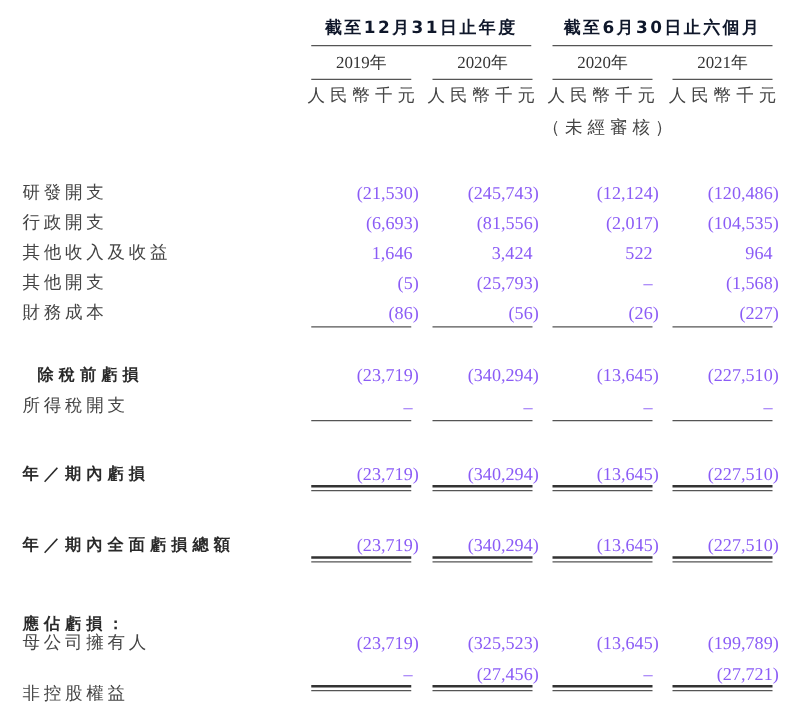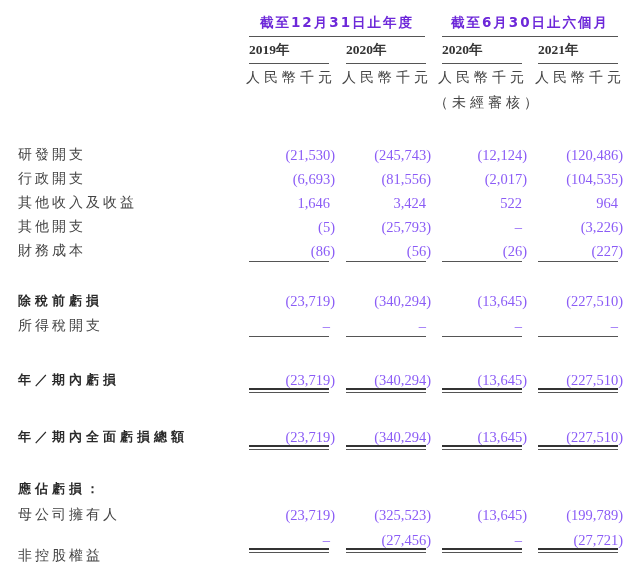--- a/index.html
+++ b/index.html
@@ -1,23 +1,23 @@
 <!DOCTYPE html>
 <html><head>
 <meta charset="utf-8">
 <style>
   html, body { margin:0; padding:0; background:#ffffff; }
   body { width:641px; height:570px; position:relative; overflow:hidden;
          font-family: "Liberation Serif", "DejaVu Serif", serif; color:#3a3a3a; }
   .abs { position:absolute; white-space:nowrap; }
   .label { left:18px; font-size:14px; letter-spacing:3px; color:#444; line-height:18px; }
   .label.bold { font-weight:bold; color:#2a2a2a; font-family:"DejaVu Sans","Liberation Sans",sans-serif; font-size:13px; letter-spacing:4px;}
-  .hdr-group { font-size:13.5px; font-weight:bold; color:#6d28d9; text-align:center; line-height:18px;
+  .hdr-group { font-size:13.5px; font-weight:bold; color:#0f172a; text-align:center; line-height:18px;
                font-family:"DejaVu Sans","Liberation Sans",sans-serif; letter-spacing:2px; }
-  .hdr-year { font-size:13.5px; font-weight:bold; color:#333; text-align:left; line-height:18px; }
+  .hdr-year { font-size:13.5px; font-weight:normal; color:#333; text-align:center; line-height:18px; }
   .hdr-unit { font-size:14px; color:#444; text-align:center; line-height:18px; letter-spacing:4px; }
   .num { font-size:14.5px; color:#8b5cf6; text-align:right; line-height:18px; }
   .line { position:absolute; background:#555; height:1px; }
   .dline { position:absolute; height:5px; border-top:2px solid #333; border-bottom:1px solid #555; box-sizing:border-box; }
 </style>
 </head>
 <body>
 
 <div class="abs hdr-group" style="left:249px; width:176px; top:13px;">截至12月31日止年度</div>
 <div class="line" style="left:249px; width:176px; top:36px;"></div>
@@ -37,25 +37,25 @@
 <div class="abs hdr-unit" style="left:342px; width:90px; top:69px;">人民幣千元</div>
 <div class="abs hdr-unit" style="left:438px; width:90px; top:69px;">人民幣千元</div>
 <div class="abs hdr-unit" style="left:535px; width:90px; top:69px;">人民幣千元</div>
 <div class="abs hdr-unit" style="left:434px; width:96px; top:94px;">（未經審核）</div>
 
 <div class="abs label" style="top:146px;">研發開支</div>
 <div class="abs label" style="top:170px;">行政開支</div>
 <div class="abs label" style="top:194px;">其他收入及收益</div>
 <div class="abs label" style="top:218px;">其他開支</div>
 <div class="abs label" style="top:242px;">財務成本</div>
-<div class="abs label bold" style="top:292px;">除稅前虧損</div>
+<div class="abs label bold" style="top:292px;margin-left:12px;">除稅前虧損</div>
 <div class="abs label" style="top:317px;">所得稅開支</div>
 <div class="abs label bold" style="top:371px;">年／期內虧損</div>
 <div class="abs label bold" style="top:428px;">年／期內全面虧損總額</div>
-<div class="abs label bold" style="top:480px;">應佔虧損：</div>
+<div class="abs label bold" style="top:491px;">應佔虧損：</div>
 <div class="abs label" style="top:506px;">母公司擁有人</div>
 <div class="abs label" style="top:531px;margin-top:16px;">非控股權益</div>
 
 <div class="abs num" style="left:235px; width:100px; top:146px;">(21,530)</div>
 <div class="abs num" style="left:331px; width:100px; top:146px;">(245,743)</div>
 <div class="abs num" style="left:427px; width:100px; top:146px;">(12,124)</div>
 <div class="abs num" style="left:523px; width:100px; top:146px;">(120,486)</div>
 
 <div class="abs num" style="left:235px; width:100px; top:170px;">(6,693)</div>
 <div class="abs num" style="left:331px; width:100px; top:170px;">(81,556)</div>
@@ -63,21 +63,21 @@
 <div class="abs num" style="left:523px; width:100px; top:170px;">(104,535)</div>
 
 <div class="abs num" style="left:230px; width:100px; top:194px;">1,646</div>
 <div class="abs num" style="left:326px; width:100px; top:194px;">3,424</div>
 <div class="abs num" style="left:422px; width:100px; top:194px;">522</div>
 <div class="abs num" style="left:518px; width:100px; top:194px;">964</div>
 
 <div class="abs num" style="left:235px; width:100px; top:218px;">(5)</div>
 <div class="abs num" style="left:331px; width:100px; top:218px;">(25,793)</div>
 <div class="abs num" style="left:422px; width:100px; top:218px;">–</div>
-<div class="abs num" style="left:523px; width:100px; top:218px;">(3,226)</div>
+<div class="abs num" style="left:523px; width:100px; top:218px;">(1,568)</div>
 
 <div class="abs num" style="left:235px; width:100px; top:242px;">(86)</div>
 <div class="abs num" style="left:331px; width:100px; top:242px;">(56)</div>
 <div class="abs num" style="left:427px; width:100px; top:242px;text-align:right;">(26)</div>
 <div class="abs num" style="left:523px; width:100px; top:242px;">(227)</div>
 <div class="line" style="left:249px; width:80px; top:261px;"></div>
 <div class="line" style="left:346px; width:80px; top:261px;"></div>
 <div class="line" style="left:442px; width:80px; top:261px;"></div>
 <div class="line" style="left:538px; width:80px; top:261px;"></div>
 

